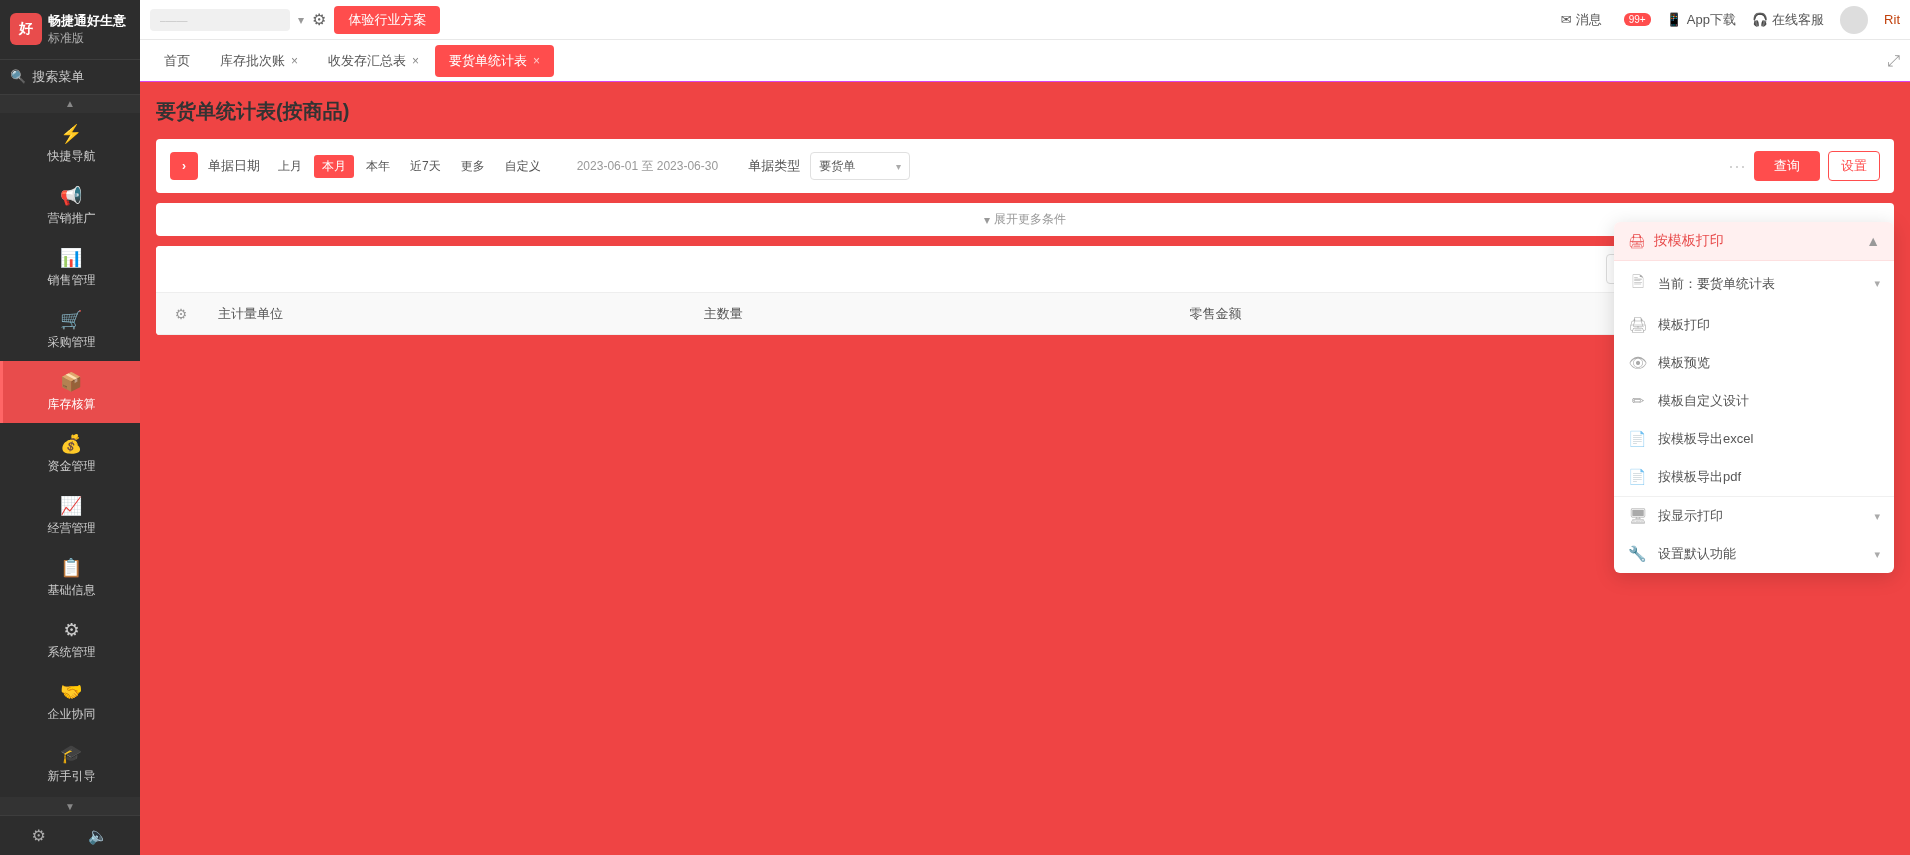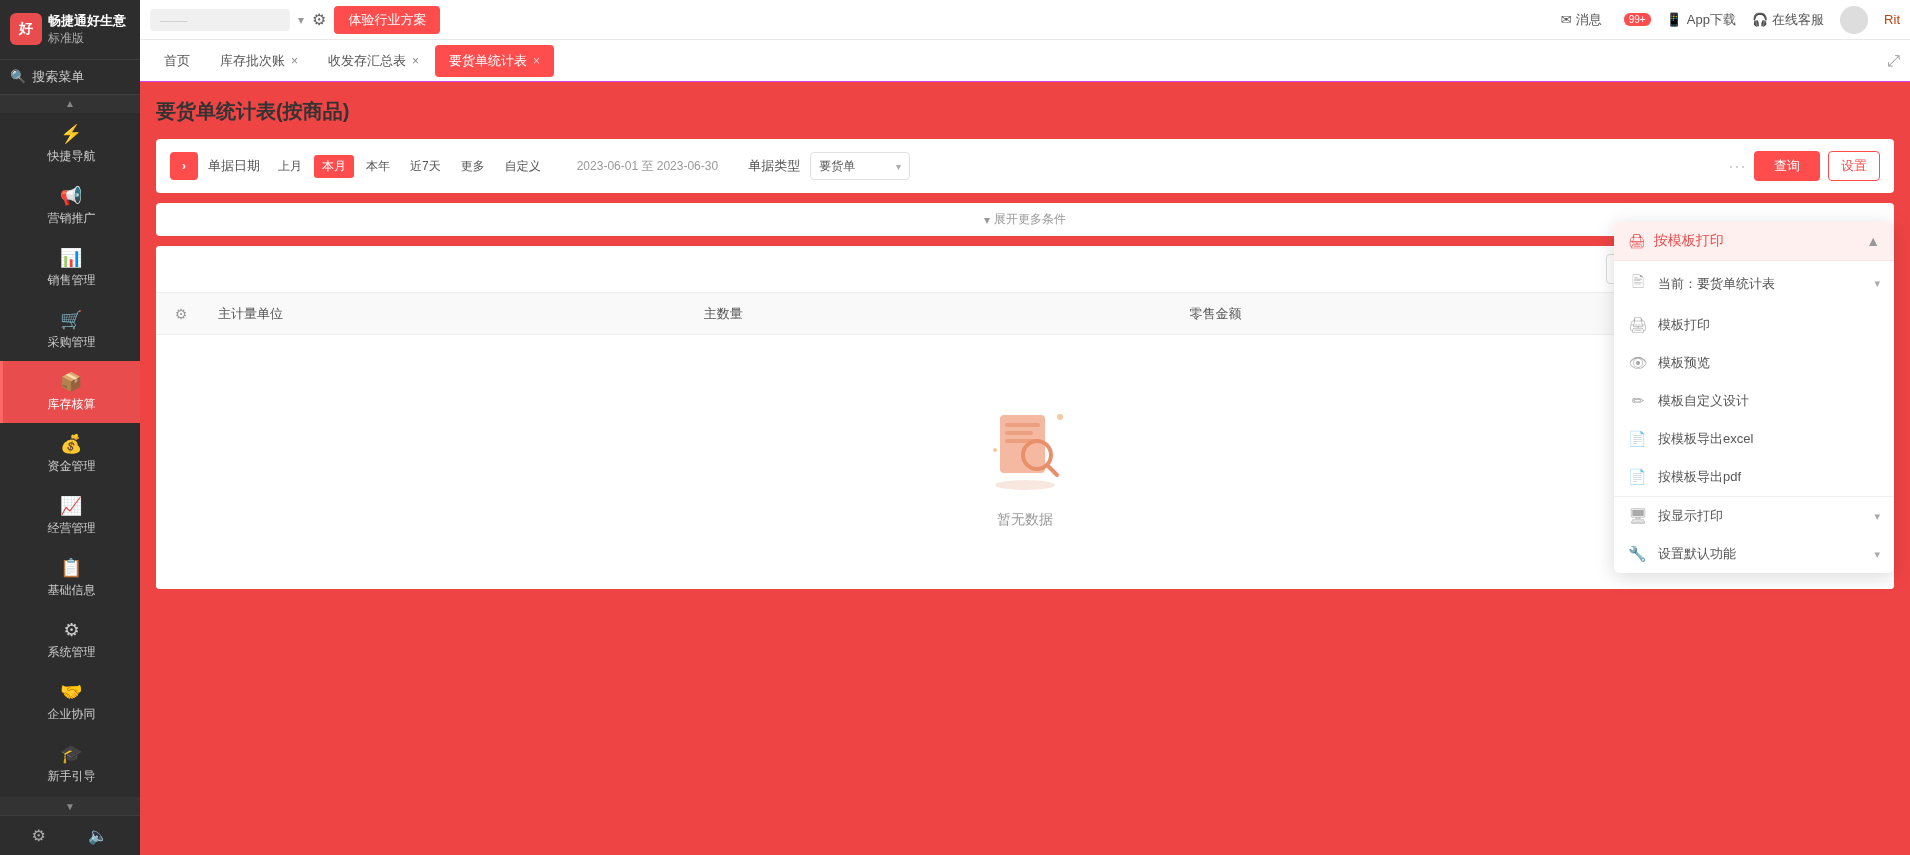--- a/index.html
+++ b/index.html
@@ -610,38 +610,20 @@
           <span>主计量单位</span>
         </div>
         <div class="th col-qty">
           <span>主数量</span>
         </div>
         <div class="th col-amount">
           <span>零售金额</span>
         </div>
       </div>
 
-      <div class="empty-state">
-        <svg class="empty-icon" viewBox="0 0 100 100" xmlns="http://www.w3.org/2000/svg">
-
-          <ellipse cx="50" cy="90" rx="30" ry="5" fill="#f0d0c0" opacity="0.5"></ellipse>
-
-          <rect x="25" y="20" width="45" height="58" rx="4" fill="#f5b8a0"></rect>
-          <rect x="30" y="28" width="35" height="4" rx="2" fill="#e8906a" opacity="0.6"></rect>
-          <rect x="30" y="36" width="28" height="4" rx="2" fill="#e8906a" opacity="0.6"></rect>
-          <rect x="30" y="44" width="32" height="4" rx="2" fill="#e8906a" opacity="0.6"></rect>
-
-          <circle cx="62" cy="60" r="14" fill="none" stroke="#e8906a" stroke-width="4"></circle>
-          <line x1="72" y1="70" x2="82" y2="80" stroke="#e8906a" stroke-width="4" stroke-linecap="round"></line>
-
-          <circle cx="85" cy="22" r="3" fill="#f5c9a0"></circle>
-          <circle cx="20" cy="55" r="2" fill="#f5c9a0"></circle>
-        </svg>
-        <span class="empty-text">暂无数据</span>
-      </div>
     </div>
 
     <div class="dropdown-popup">
       <div class="popup-header">
         <div class="popup-header-left">
           <span>🖨</span>
           <span>按模板打印</span>
         </div>
         <span class="popup-chevron">▲</span>
       </div>

